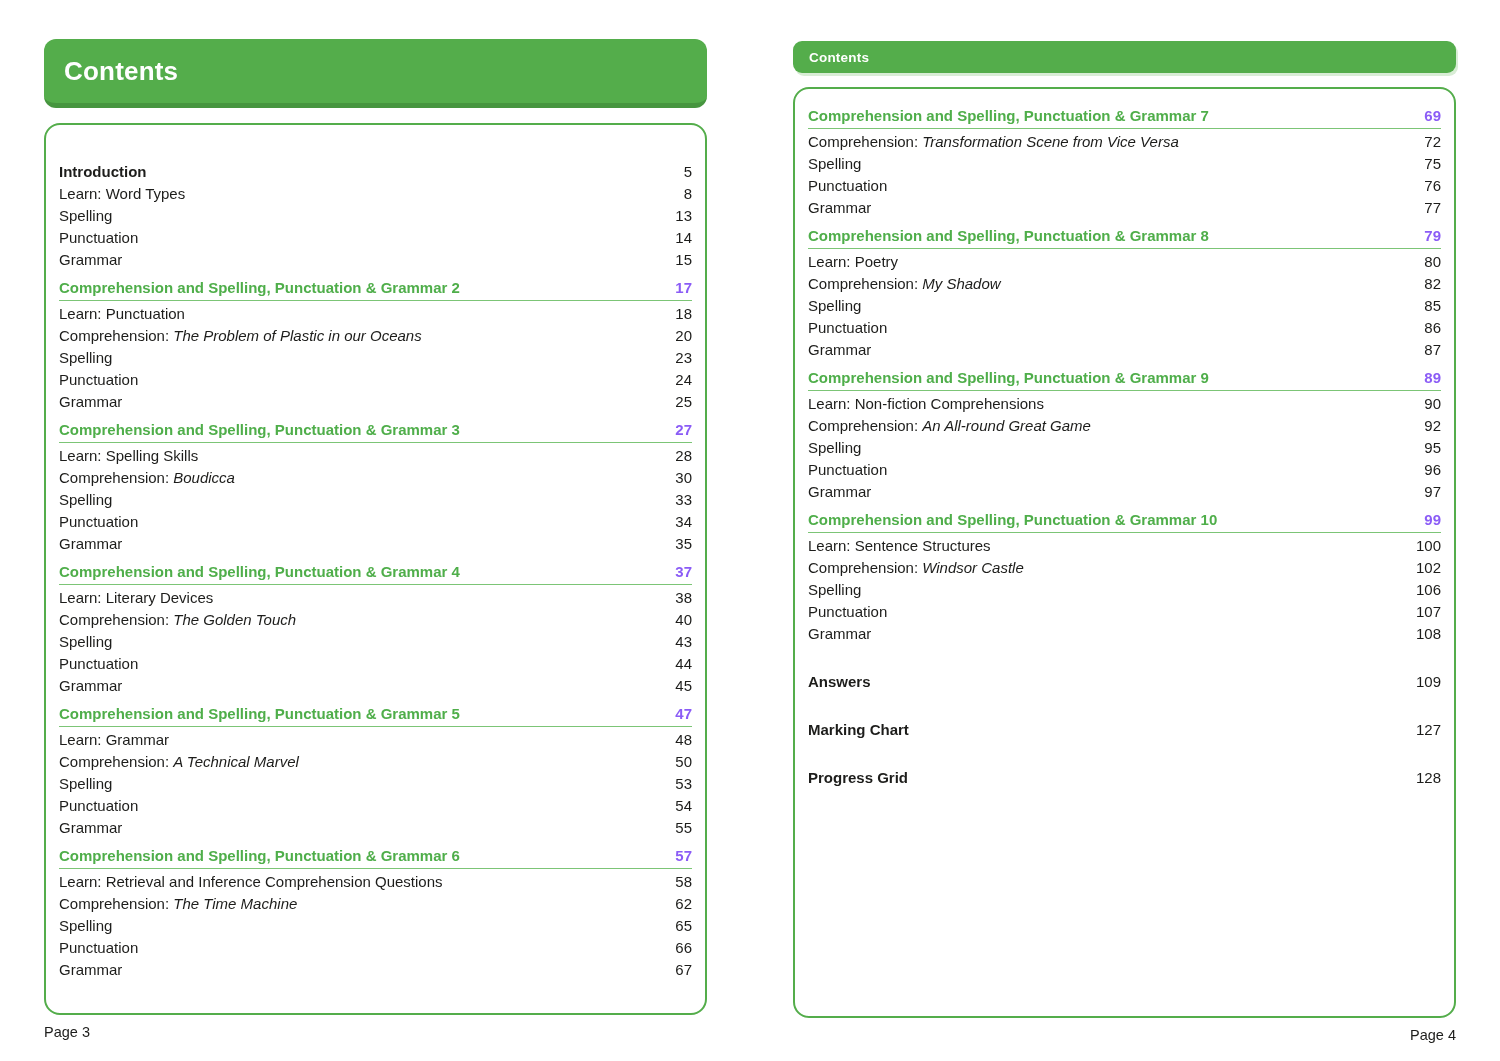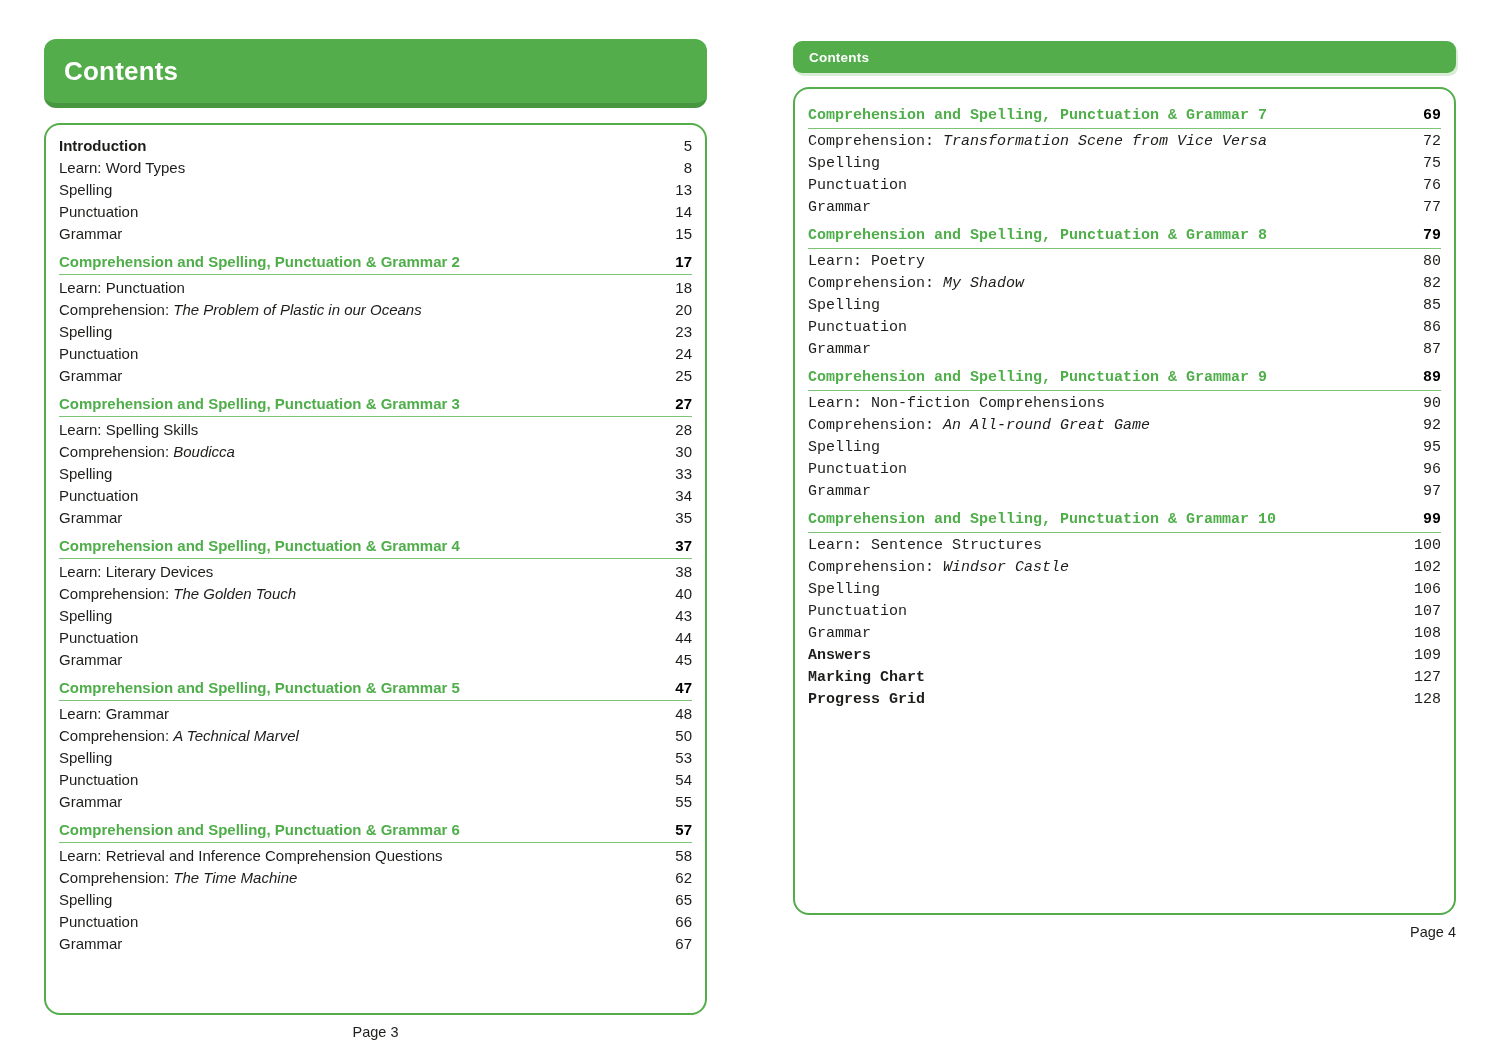--- a/index.html
+++ b/index.html
@@ -62,21 +62,21 @@
 
   
   .toc-box {
     border: 2.5px solid #54ad4b;
     border-radius: 16px;
     box-sizing: border-box;
     padding: 10px 13px 6px 13px;
     background: #ffffff;
   }
   .page-left  .toc-box { margin-top: 15px; height: 892px; }
-  .page-right .toc-box { margin-top: 14px; height: 828px; font-family: Liberation Mono, monospace; }
+  .page-right .toc-box { margin-top: 14px; height: 931px; }
 
   .row {
     display: flex;
     justify-content: space-between;
     align-items: baseline;
     font-size: 15px;
     line-height: 22px;
     color: #1d1d1b;
   }
   .row .num { text-align: right; white-space: nowrap; }
@@ -84,31 +84,31 @@
   .row .label em { font-style: italic; }
 
   .toc-heading {
     margin-top: 6px;
     padding-bottom: 1px;
     margin-bottom: 2px;
     border-bottom: 1.5px solid #7cc576;
     font-weight: bold;
     color: #4fae4a;
   }
-  .toc-heading .num { color: #000000; font-weight: bold; }
-
-  .toc-bold { font-weight: bold; margin-top: 0; }
+  .toc-heading .num { color: #8b5cf6; font-weight: bold; }
+
+  .toc-bold { font-weight: bold; margin-top: 26px; }
   .toc-bold .num { font-weight: normal; }
 
   .footer {
     margin-top: 9px;
     font-size: 14.5px;
     color: #1d1d1b;
   }
-  .footer-right { text-align: center; }
+  .footer-right { text-align: left; }
   .footer-left  { text-align: right; margin-left: 24px; }
 </style>
 </head>
 <body>
 
 <div class="spread">
 
   <section class="page page-left">
     <div class="header-large">
       <span class="header-title">Contents</span>

